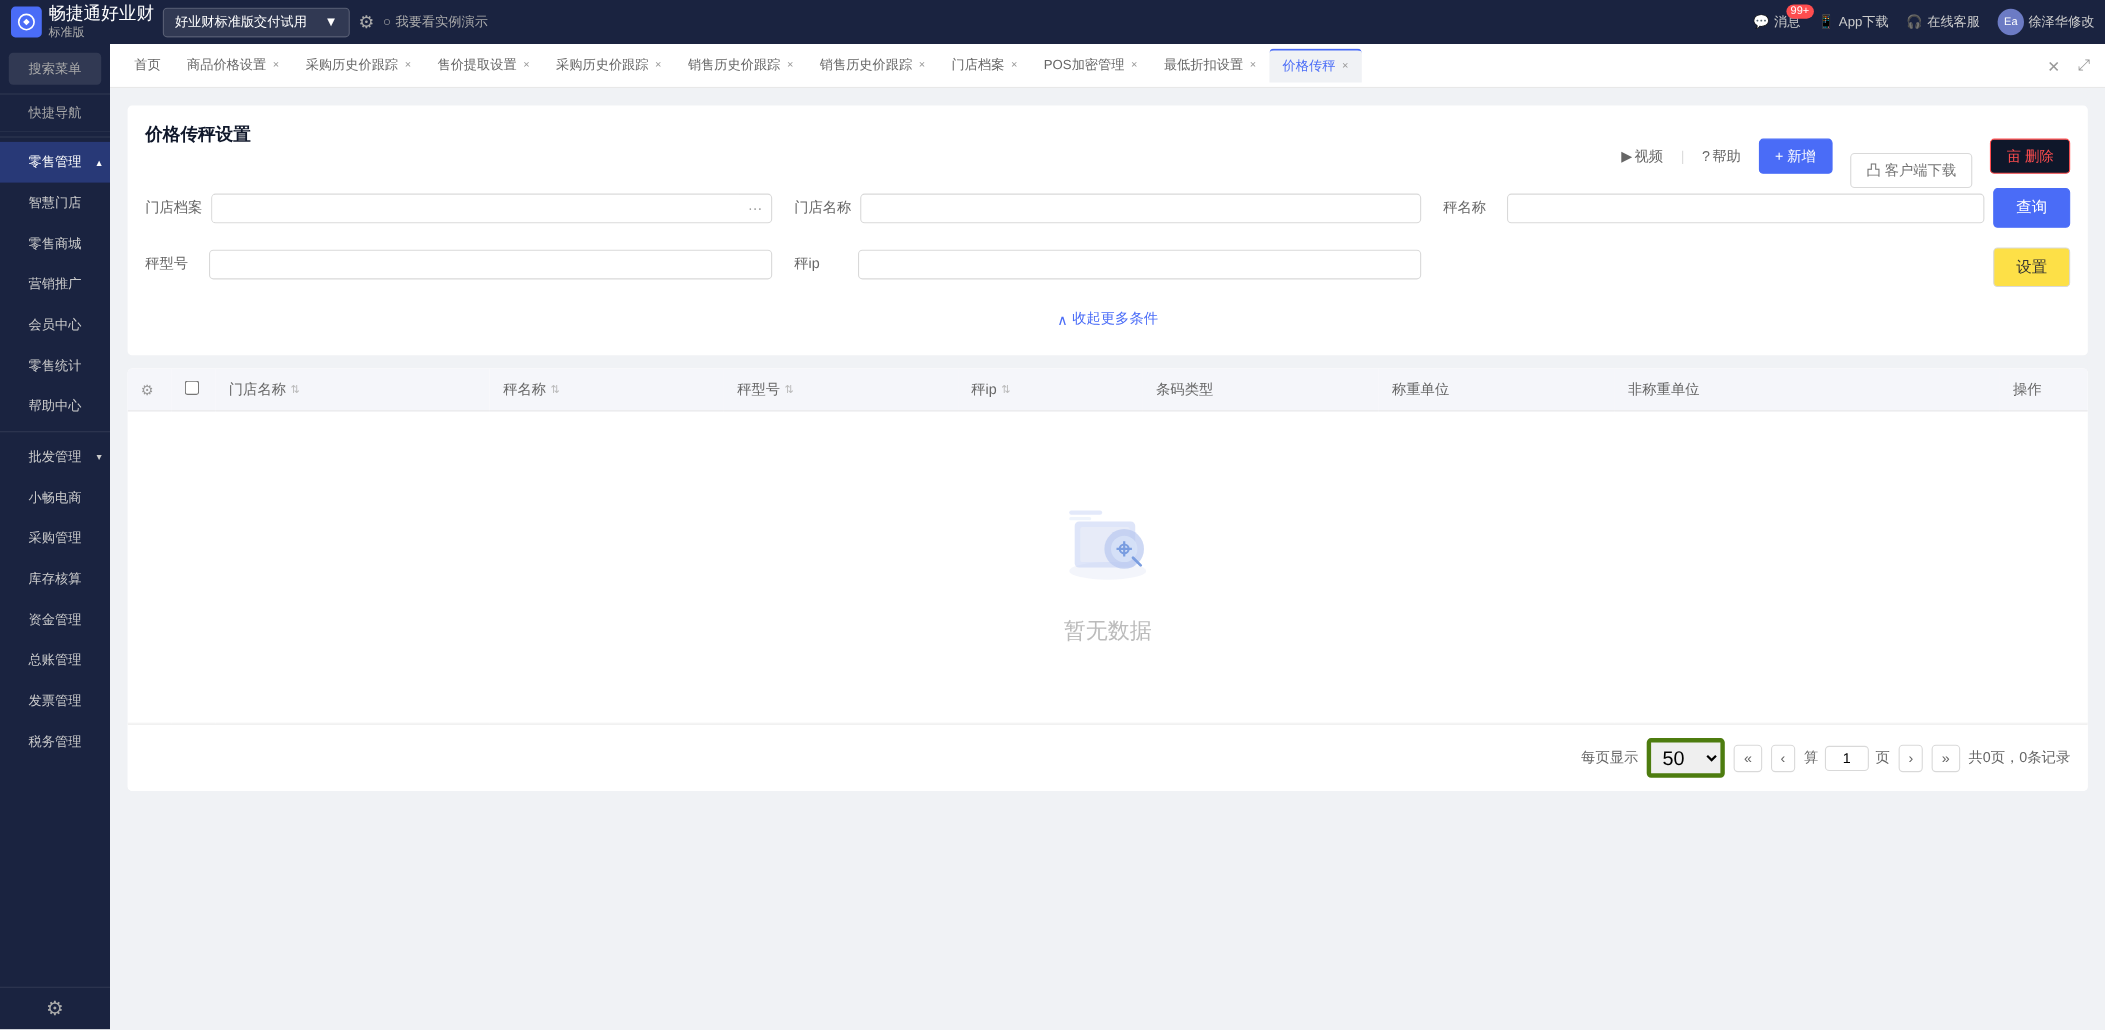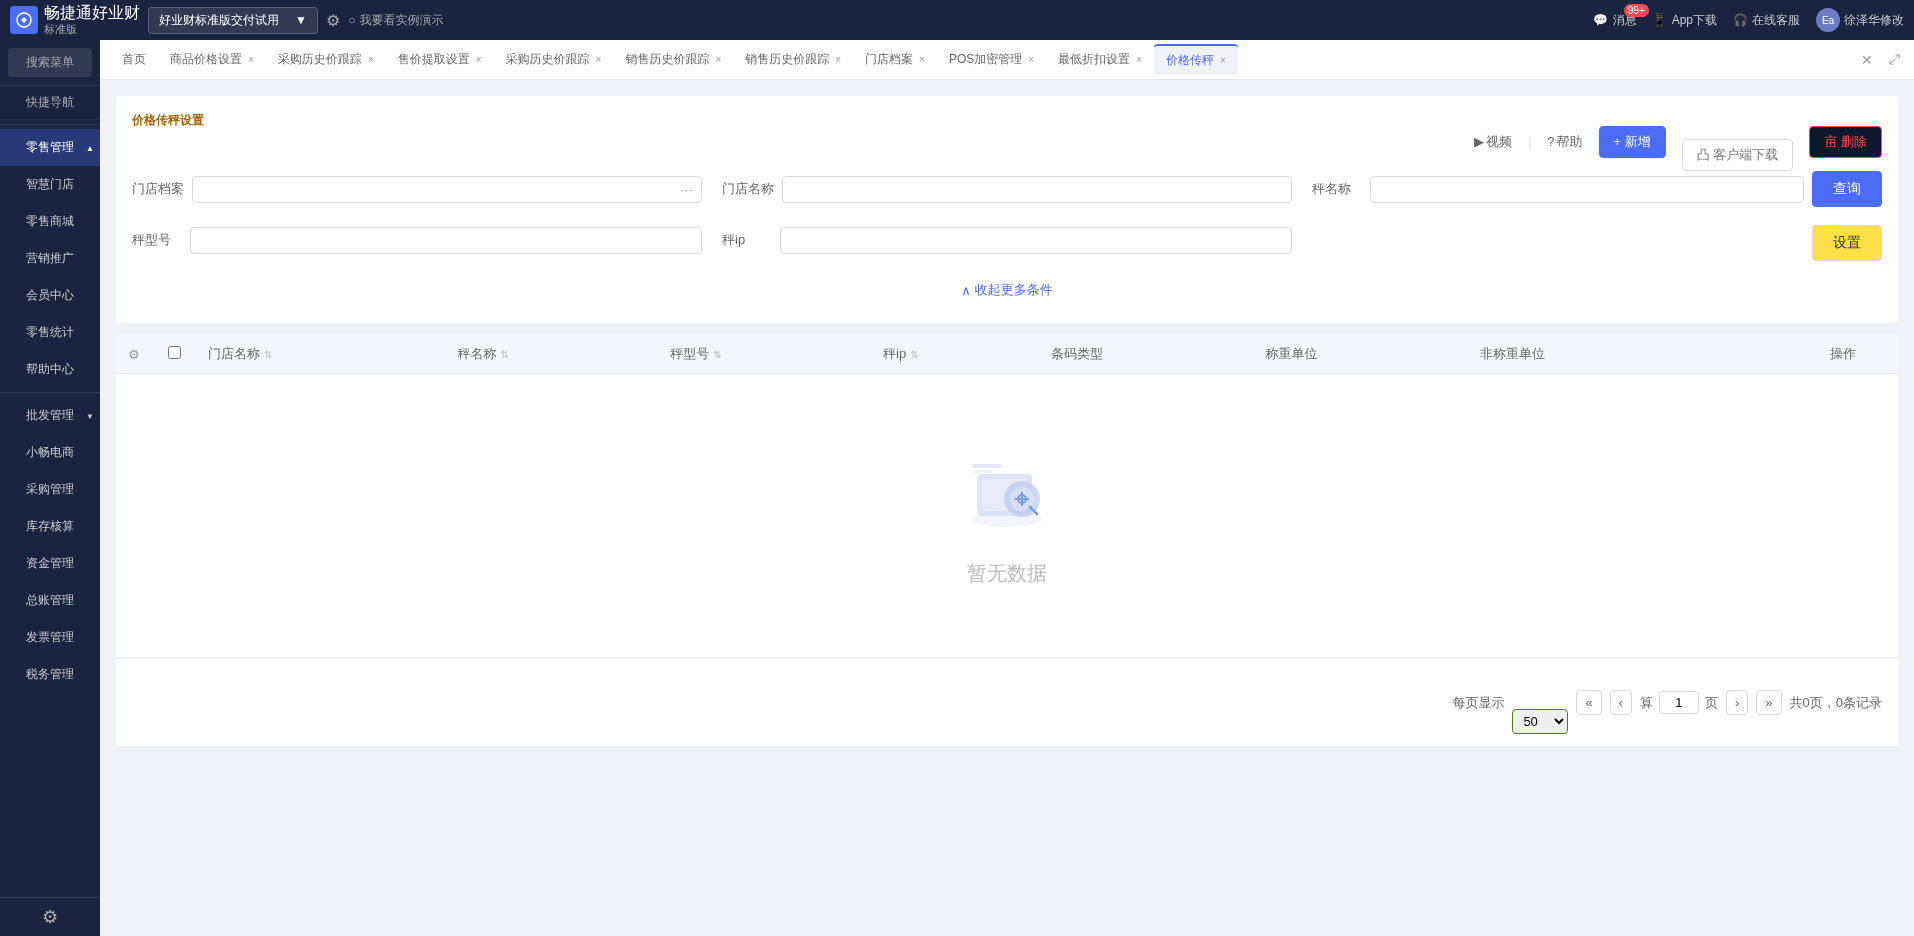--- a/index.html
+++ b/index.html
@@ -43,21 +43,21 @@
 
     
     .tab-item { display: flex; align-items: center; gap: 4px; padding: 6px 12px; font-size: 12px; color: #666; cursor: pointer; white-space: nowrap; border-radius: 4px 4px 0 0; flex-shrink: 0; }
     .tab-item.active { color: #4a6cf7; background: #f0f2f5; border-top: 2px solid #4a6cf7; font-weight: 500; }
     .tab-close { font-size: 10px; color: #999; margin-left: 2px; }
     .tabs-end { margin-left: auto; display: flex; align-items: center; gap: 8px; }
     .tab-control-btn { color: #999; font-size: 14px; cursor: pointer; padding: 2px 4px; }
 
     
     .page-card { background: #fff; border-radius: 4px; padding: 16px; margin-bottom: 12px; }
-    .page-title { font-size: 12px; font-weight: 600; color: #a16207; margin-bottom: 16px; }
+    .page-title { font-size: 16px; font-weight: 600; color: #0f172a; margin-bottom: 16px; }
 
     
     .btn { padding: 6px 14px; border-radius: 4px; border: 1px solid; cursor: pointer; font-size: 13px; display: inline-flex; align-items: center; gap: 4px; }
     .btn-primary { background: #4a6cf7; border-color: #4a6cf7; color: #fff; }
     .btn-default { background: #fff; border-color: #d9d9d9; color: #737373; margin-top: 27px; }
     .btn-danger { background: #0f172a; border-color: #ff4d4f; color: #ff4d4f; }
     .btn-query { background: #4a6cf7; border-color: #4a6cf7; color: #fff; font-size: 14px; padding: 8px 20px; }
     .btn-setting { background: #fde047; border-color: #d9d9d9; color: #333; font-size: 14px; padding: 8px 20px; margin-top: 6px; }
     .help-link { color: #666; font-size: 13px; cursor: pointer; display: flex; align-items: center; gap: 2px; }
 
@@ -82,21 +82,21 @@
     .th-settings { color: #999; cursor: pointer; }
 
     
     .empty-state { text-align: center; padding: 60px 0; }
     .empty-img { width: 100px; height: 100px; margin: 0 auto 16px; display: flex; align-items: center; justify-content: center; }
     .empty-text { color: #bbb; font-size: 20px; }
 
     
     .pagination { display: flex; align-items: center; justify-content: flex-end; padding: 12px 16px; background: #fff; border-top: 1px solid #f0f0f0; gap: 8px; }
     .pagination-label { color: #666; font-size: 13px; }
-    .pagination-select { border: 1px solid #4d7c0f; border-radius: 4px; padding: 3px 6px; font-size: 13px; cursor: pointer; margin-top: 38px; }
+    .pagination-select { border: 4px solid #4d7c0f; border-radius: 4px; padding: 3px 6px; font-size: 18px; cursor: pointer; }
     .pagination-btn { border: 1px solid #d9d9d9; background: #fff; border-radius: 4px; padding: 4px 8px; cursor: pointer; color: #666; font-size: 13px; }
     .pagination-btn:disabled { color: #ccc; cursor: not-allowed; border-color: #e8e8e8; }
     .pagination-page { display: flex; align-items: center; gap: 6px; font-size: 13px; color: #666; }
     .pagination-page-input { width: 40px; border: 1px solid #d9d9d9; border-radius: 4px; padding: 3px 6px; text-align: center; font-size: 13px; }
     .pagination-total { color: #666; font-size: 13px; }
   </style>
 </head>
 <body>
 
 <div class="app-container">

